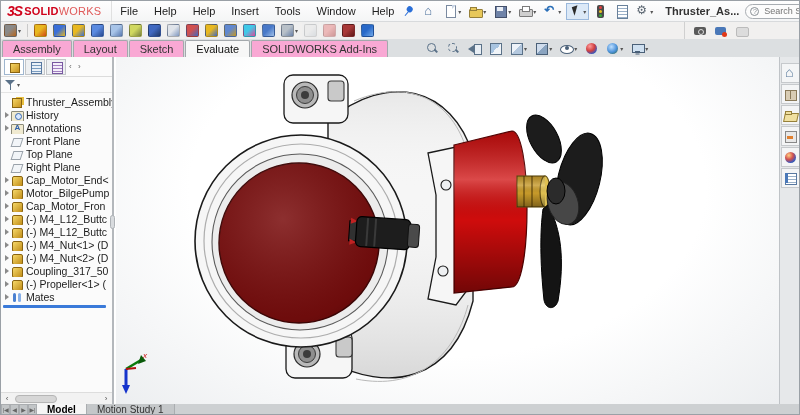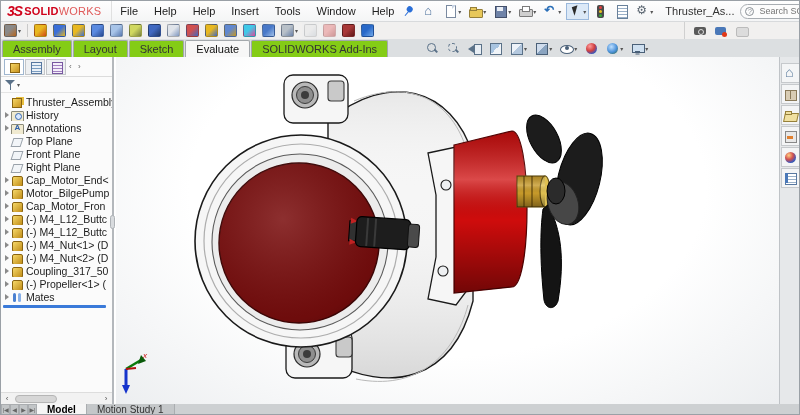--- a/index.html
+++ b/index.html
@@ -10,34 +10,34 @@
   .brand{display:flex;align-items:baseline;padding:0 10px 0 6px;border-right:1px solid #e0e0e0;height:100%;align-items:center;}
   .brand .swoosh{color:#d0021b;font-weight:bold;font-style:italic;font-size:14px;letter-spacing:-1px;margin-right:2px;}
   .brand .b1{color:#d0021b;font-weight:bold;font-size:11px;letter-spacing:.2px;}
   .brand .b2{color:#e05a5a;font-weight:normal;font-size:11px;letter-spacing:.2px;}
   .menubar{display:flex;align-items:center;height:100%;}
   .menu-item{font-size:11px;color:#222;padding:0 8px;line-height:20px;cursor:default;}
   .qat{display:flex;align-items:center;height:100%;margin-left:4px;}
   .qat-btn,.hud-btn,.cap-btn,.tp-btn{display:flex;align-items:center;border:1px solid transparent;background:transparent;padding:1px 2px;margin:0 1px;height:17px;}
   .qat-btn.active{background:#dce9f7;border-color:#9ab8dc;}
   .dd{font-size:6px;color:#555;margin-left:1px;}
-  .doc-title{font-size:11px;font-weight:normal;color:#333;margin:0 6px 0 8px;white-space:nowrap;}
+  .doc-title{font-size:11px;font-weight:bold;color:#333;margin:0 6px 0 8px;white-space:nowrap;}
   .searchbox{display:flex;align-items:center;width:132px;height:15px;border:1px solid #a8adb2;border-radius:8px;background:#fcfcfc;padding:0 4px;}
   .searchbox input{border:none;outline:none;background:transparent;font-size:9px;color:#777;width:88px;}
   .q-circle{width:9px;height:9px;border:1px solid #8a9096;border-radius:50%;font-size:7px;line-height:8px;text-align:center;color:#8a9096;margin-right:3px;flex:none;}
   
   .cmdrow{position:absolute;left:0;top:21px;width:800px;height:17px;background:#f1f0ef;display:flex;align-items:center;}
   .cmd-btn{display:flex;align-items:center;padding:1px;margin:0 1px;border:1px solid transparent;}
   .cmd-sep{width:1px;height:13px;background:#c9c9c9;margin:0 3px;}
   .grad-ic{width:13px;height:13px;border-radius:2px;border:1px solid rgba(0,0,0,.25);}
   .cmd-btn.disabled .grad-ic{opacity:.45;}
   .capture{position:absolute;right:48px;top:0;height:17px;display:flex;align-items:center;border-left:1px solid #d0d0d0;padding-left:5px;}
   
   .tabrow{position:absolute;left:0;top:38px;width:800px;height:18px;background:#dcdfe1;display:flex;align-items:flex-end;}
-  .rtab{font-size:11px;color:#333;background:#84cc16;border:1px solid #a3a8ac;border-bottom:none;padding:2px 10px 1px;margin-left:1px;border-radius:2px 2px 0 0;line-height:13px;}
+  .rtab{font-size:11px;color:#333;background:#f9a8d4;border:1px solid #a3a8ac;border-bottom:none;padding:2px 10px 1px;margin-left:1px;border-radius:2px 2px 0 0;line-height:13px;}
   .rtab.active{background:#f7f7f7;font-weight:normal;color:#111;}
   .headsup{display:flex;align-items:center;margin-left:34px;height:18px;}
   
   .main{position:absolute;left:0;top:56px;width:800px;height:347px;}
   .viewport{position:absolute;left:115px;top:0;width:663px;height:347px;background:radial-gradient(ellipse at 50% 38%,#ffffff 55%,#eceef0 100%);}
   .viewport svg{position:absolute;left:0;top:0;}
   
   .ftree{position:absolute;left:0;top:0;width:113px;height:347px;background:#fbfbfb;border-right:2px solid #b4b8bc;}
   .ptabs{display:flex;align-items:center;height:20px;border-bottom:1px solid #dcdcdc;padding-left:3px;}
   .ptab{width:20px;height:16px;border:1px solid #c3c6c9;background:#eef0f2;display:flex;align-items:center;justify-content:center;margin-right:1px;}
@@ -464,26 +464,26 @@
           <li class="tree-row">
             <span class="tw">
               <span class="tri-r"></span>
             </span>
             <span class="ic ic-t ic-annotations"></span>
             <span class="lbl">Annotations</span>
           </li>
           <li class="tree-row">
             <span class="tw"></span>
             <span class="ic ic-t ic-plane"></span>
-            <span class="lbl">Top Plane</span>
+            <span class="lbl">Front Plane</span>
           </li>
           <li class="tree-row">
             <span class="tw"></span>
             <span class="ic ic-t ic-plane"></span>
-            <span class="lbl">Front Plane</span>
+            <span class="lbl">Top Plane</span>
           </li>
           <li class="tree-row">
             <span class="tw"></span>
             <span class="ic ic-t ic-plane"></span>
             <span class="lbl">Right Plane</span>
           </li>
           <li class="tree-row">
             <span class="tw">
               <span class="tri-r"></span>
             </span>

